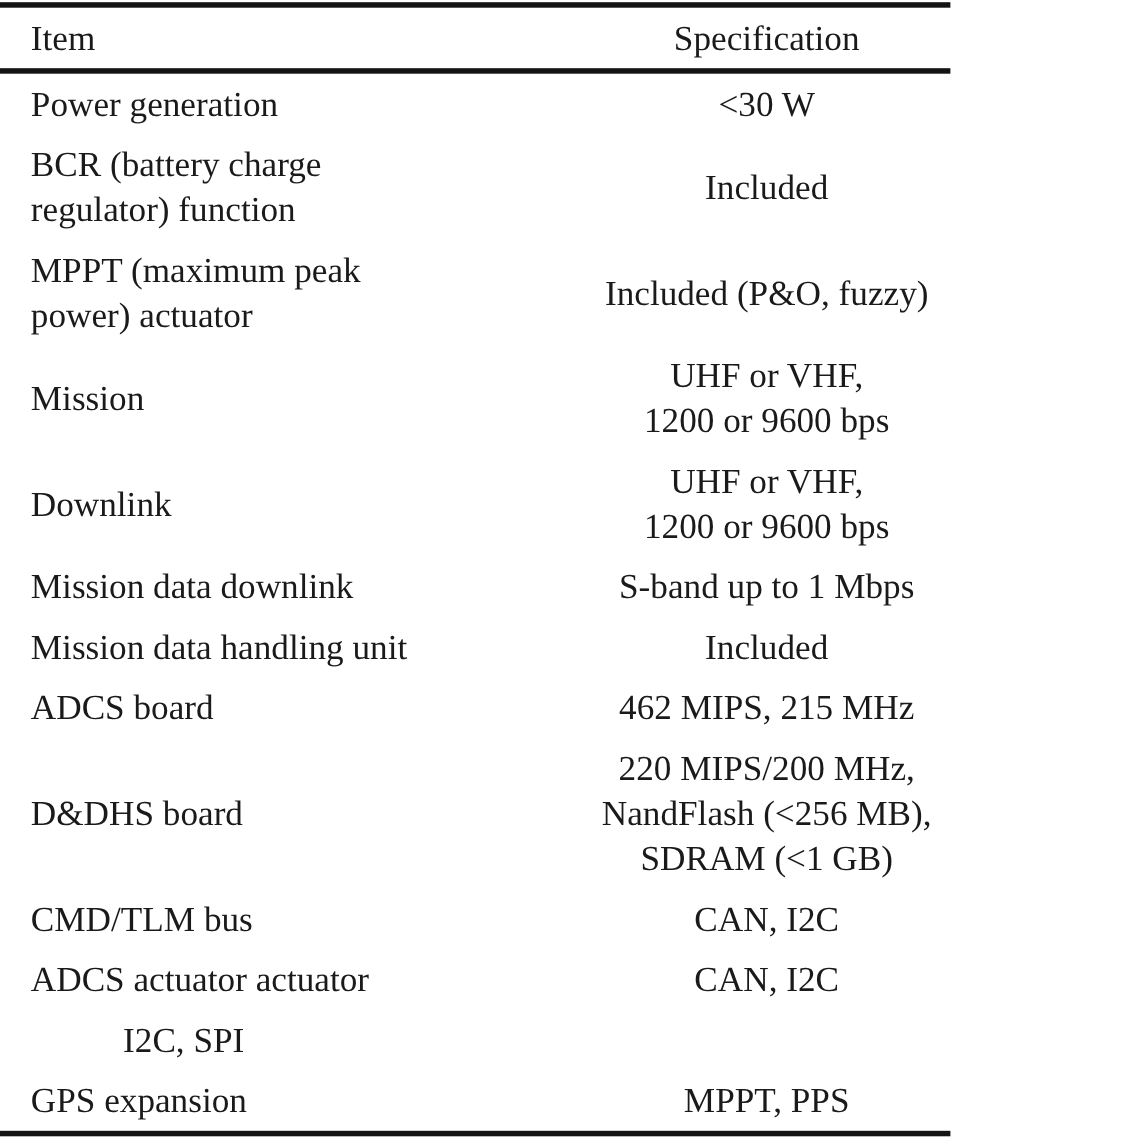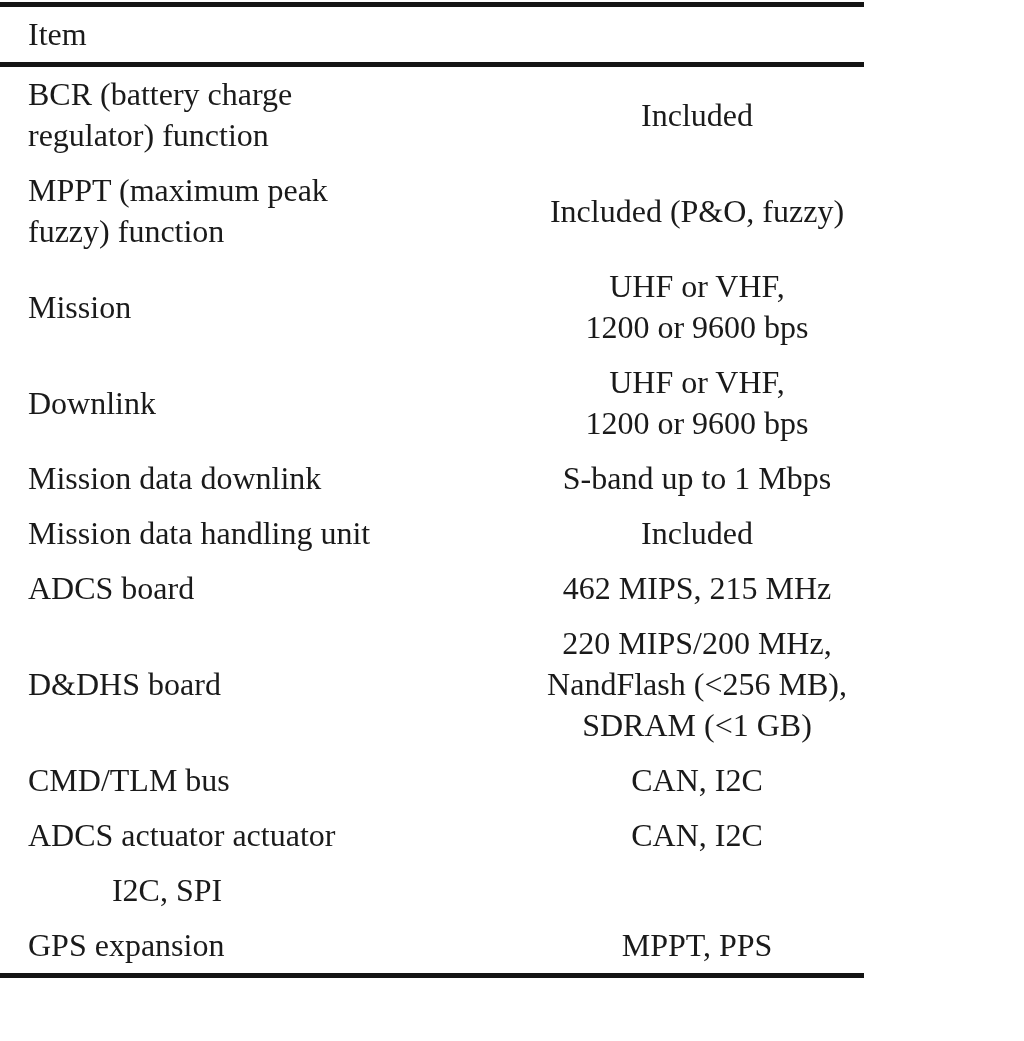--- a/index.html
+++ b/index.html
@@ -48,34 +48,39 @@
 </style>
 </head>
 <body>
 
 <div class="spec-table">
 
   <div class="rule"></div>
 
   <div class="row header">
     <div class="cell item">Item</div>
+    <div class="cell spec">Specification</div>
   </div>
 
   <div class="rule"></div>
 
+  <div class="row">
+    <div class="cell item">Power generation</div>
+    <div class="cell spec">&lt;30 W</div>
+  </div>
 
   <div class="row">
     <div class="cell item">BCR (battery charge
 regulator) function</div>
     <div class="cell spec">Included</div>
   </div>
 
   <div class="row">
     <div class="cell item">MPPT (maximum peak
-fuzzy) function</div>
+power) actuator</div>
     <div class="cell spec">Included (P&amp;O, fuzzy)</div>
   </div>
 
   <div class="row">
     <div class="cell item">Mission</div>
     <div class="cell spec">UHF or VHF,
 1200 or 9600 bps</div>
   </div>
 
   <div class="row">

